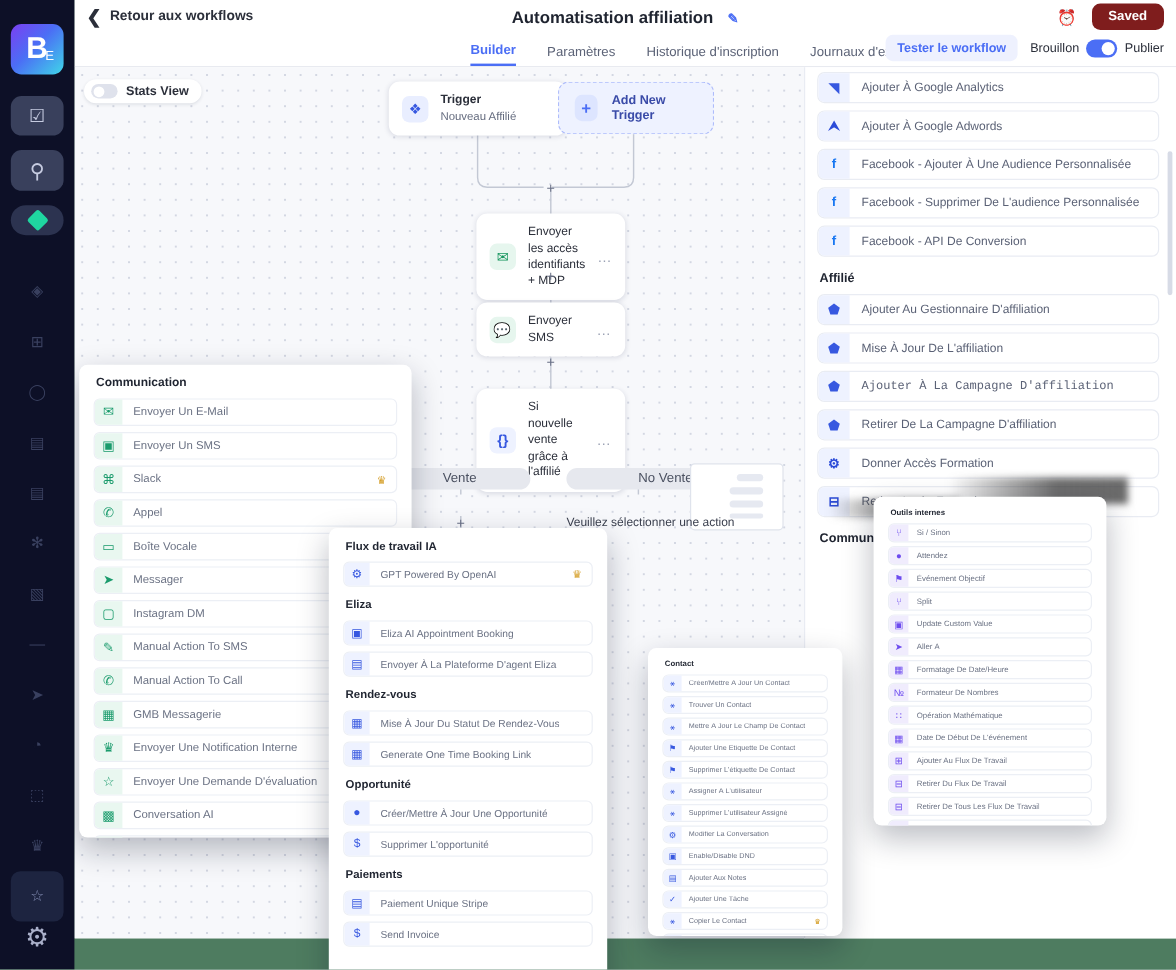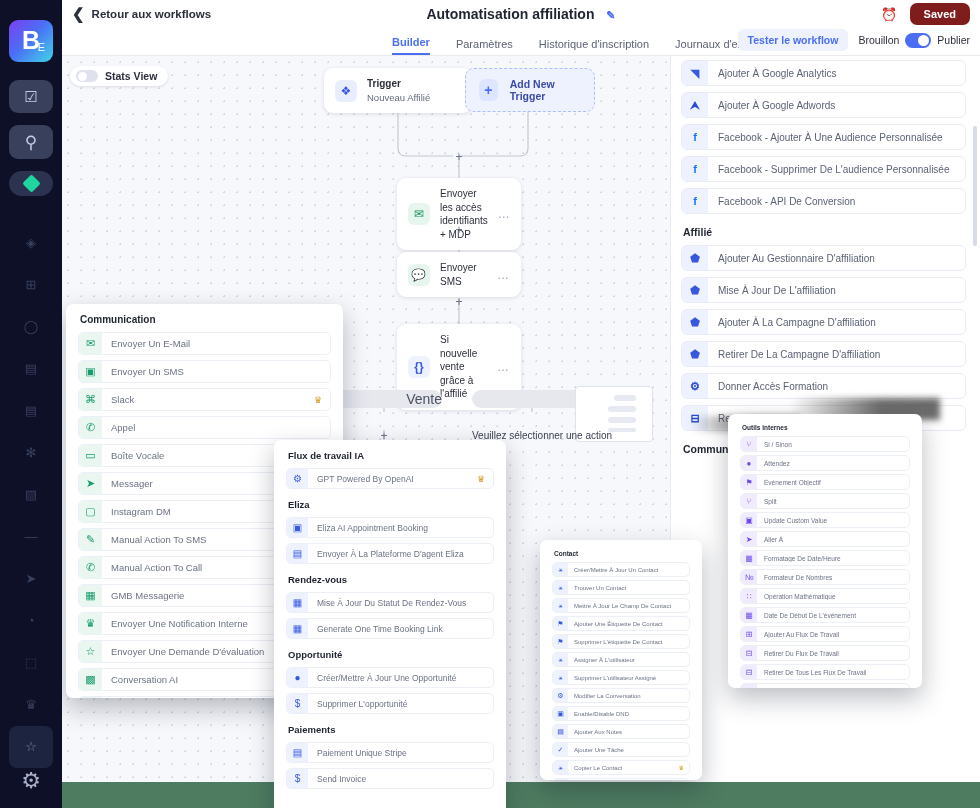--- a/index.html
+++ b/index.html
@@ -121,22 +121,22 @@
     width:22px;height:22px;border-radius:6px;background:#dde5ff;color:#4b6ef5;
     display:flex;align-items:center;justify-content:center;font-size:14px;font-weight:bold;
   }
   .add-trigger .lbl{font-size:10.5px;font-weight:600;color:#3a4ba8;}
   .plus-dot{
     position:absolute;width:12px;height:12px;color:#6b7288;font-size:12px;
     display:flex;align-items:center;justify-content:center;line-height:1;
   }
   .branch-pill{
     position:absolute;height:18px;border-radius:9px;background:#e6e8ee;
-    display:flex;align-items:center;justify-content:flex-end;
-    font-size:14px;color:#4b5161;
+    display:flex;align-items:center;justify-content:center;
+    font-size:11px;color:#4b5161;
   }
   .sel-action-note{
     position:absolute;font-size:10px;color:#3a3f4e;
   }
   .ghost-card{
     position:absolute;background:#fff;border:1px solid #dfe3ec;border-radius:4px;
     padding:8px;
   }
   .ghost-card .gl{height:6px;background:#e6e9f1;border-radius:3px;margin-bottom:5px;}
 
@@ -375,21 +375,21 @@
         <div class="arow">
           <span class="ai" style="color: rgb(55, 88, 224); font-size: 11px; font-weight: bold;">⬟</span>
           <span class="al" style="font-size: 10px; color: rgb(91, 98, 118); padding-left: 10px;">Ajouter Au Gestionnaire D'affiliation</span>
         </div>
         <div class="arow">
           <span class="ai" style="color: rgb(55, 88, 224); font-size: 11px; font-weight: bold;">⬟</span>
           <span class="al" style="font-size: 10px; color: rgb(91, 98, 118); padding-left: 10px;">Mise À Jour De L'affiliation</span>
         </div>
         <div class="arow">
           <span class="ai" style="color: rgb(55, 88, 224); font-size: 11px; font-weight: bold;">⬟</span>
-          <span class="al" style="font-size: 10px; color: rgb(91, 98, 118); padding-left: 10px;">Ajouter À La Campagne D'affiliation</span>
+          <span class="al" style="font-size: 10px; color: rgb(91, 98, 118); padding-left: 10px; font-family: Liberation Mono, monospace;">Ajouter À La Campagne D'affiliation</span>
         </div>
         <div class="arow">
           <span class="ai" style="color: rgb(55, 88, 224); font-size: 11px; font-weight: bold;">⬟</span>
           <span class="al" style="font-size: 10px; color: rgb(91, 98, 118); ">Retirer De La Campagne D'affiliation</span>
         </div>
         <div class="arow">
           <span class="ai" style="color: rgb(43, 75, 216); font-size: 11px; font-weight: bold;">⚙</span>
           <span class="al" style="font-size: 10px; color: rgb(91, 98, 118); padding-left: 10px;">Donner Accès Formation</span>
         </div>
         <div class="arow">

